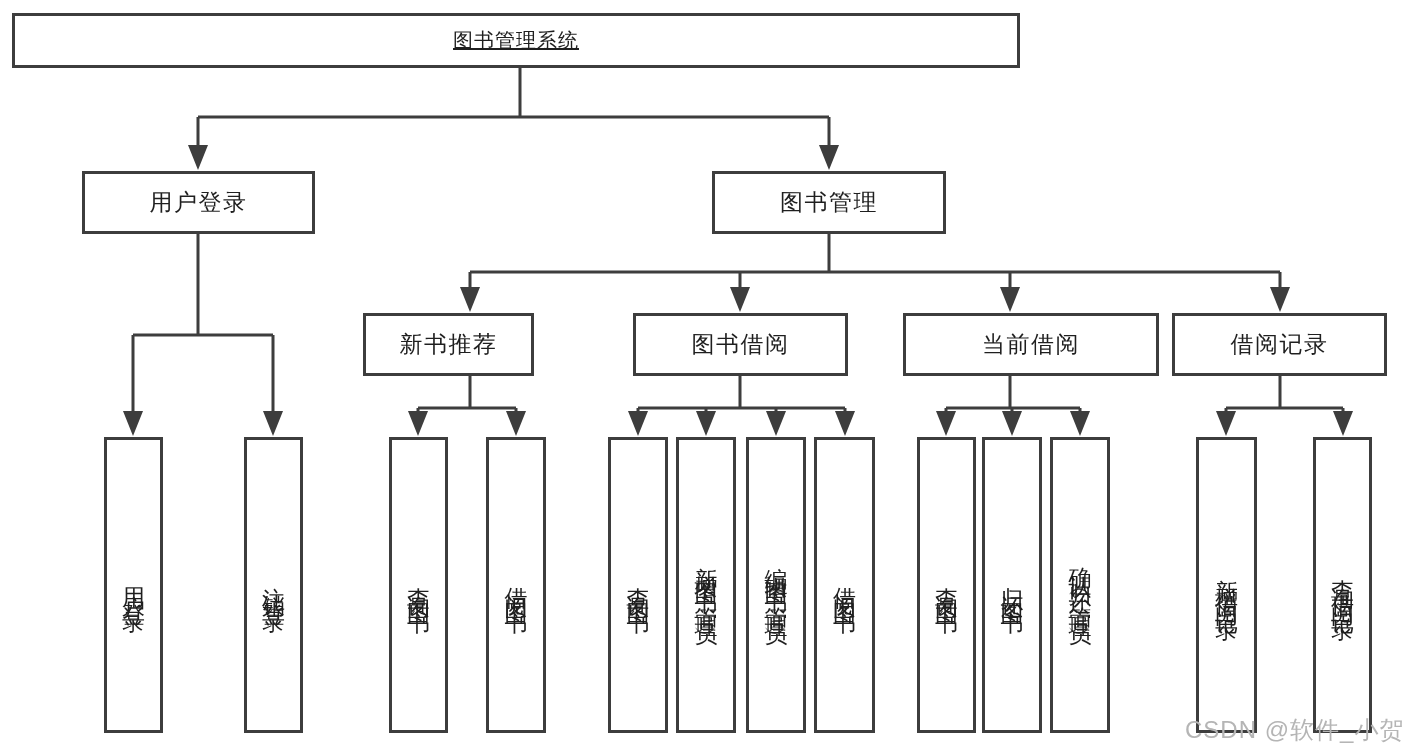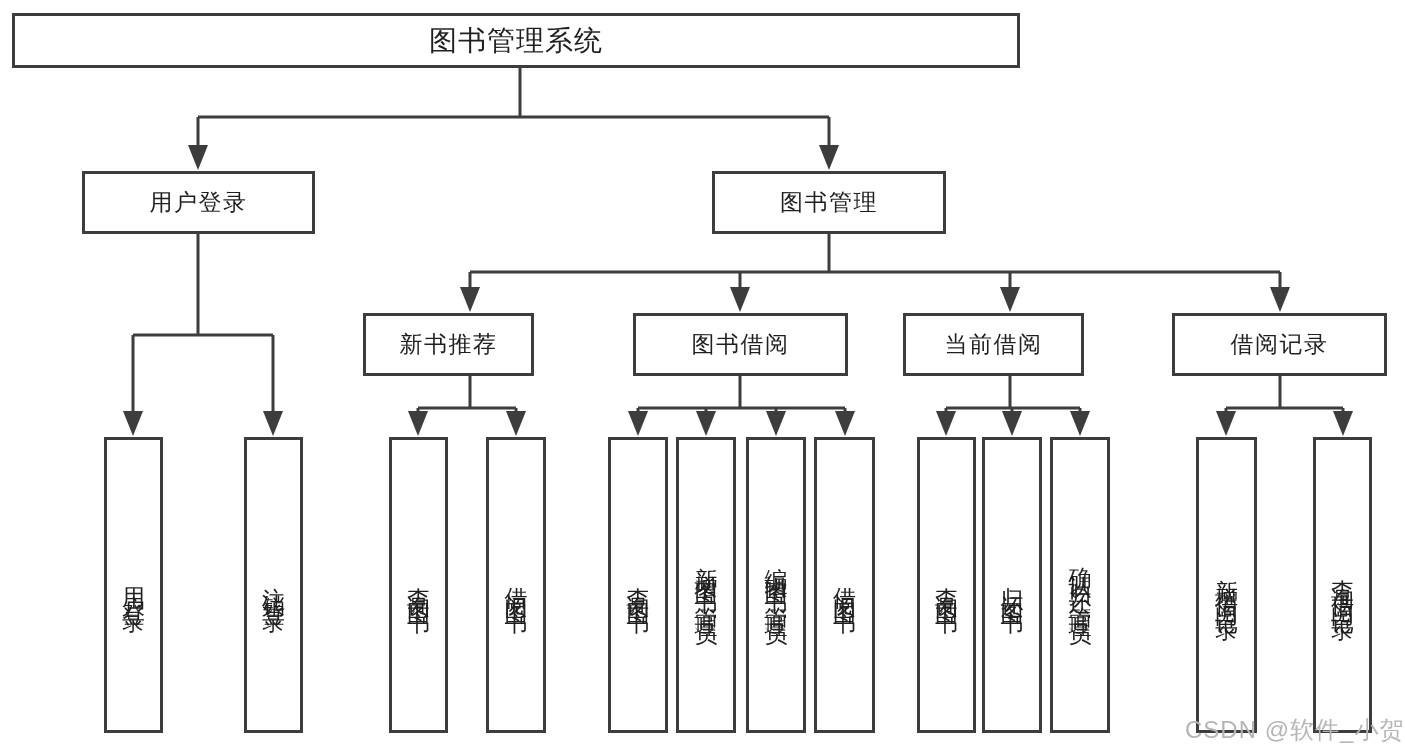--- a/index.html
+++ b/index.html
@@ -23,22 +23,23 @@
     justify-content: center;
     color: #1f1f1f;
     z-index: 2;
   }
   .hbox span {
     font-size: 23px;
     letter-spacing: 1.5px;
     white-space: nowrap;
   }
   .root-box span {
-    font-size: 28px;
+    font-size: 20px;
     letter-spacing: 1px;
+    text-decoration: underline;
   }
   .vbox span {
     display: block;
     writing-mode: vertical-rl;
     text-orientation: mixed;
     font-size: 23px;
     letter-spacing: 8px;
     line-height: 1;
   }
   .watermark {
@@ -96,21 +97,21 @@
 <div class="box hbox" style="left:712px;top:171px;width:234px;height:63px">
   <span>图书管理</span>
 </div>
 
 <div class="box hbox" style="left:363px;top:313px;width:171px;height:63px">
   <span>新书推荐</span>
 </div>
 <div class="box hbox" style="left:633px;top:313px;width:215px;height:63px">
   <span>图书借阅</span>
 </div>
-<div class="box hbox" style="left:903px;top:313px;width:181px;height:63px">
+<div class="box hbox" style="left:903px;top:313px;width:256px;height:63px">
   <span>当前借阅</span>
 </div>
 <div class="box hbox" style="left:1172px;top:313px;width:215px;height:63px">
   <span>借阅记录</span>
 </div>
 
 <div class="box vbox" style="left:104px;top:437px;width:59px;height:296px">
   <span>用户登录</span>
 </div>
 <div class="box vbox" style="left:244px;top:437px;width:59px;height:296px">

